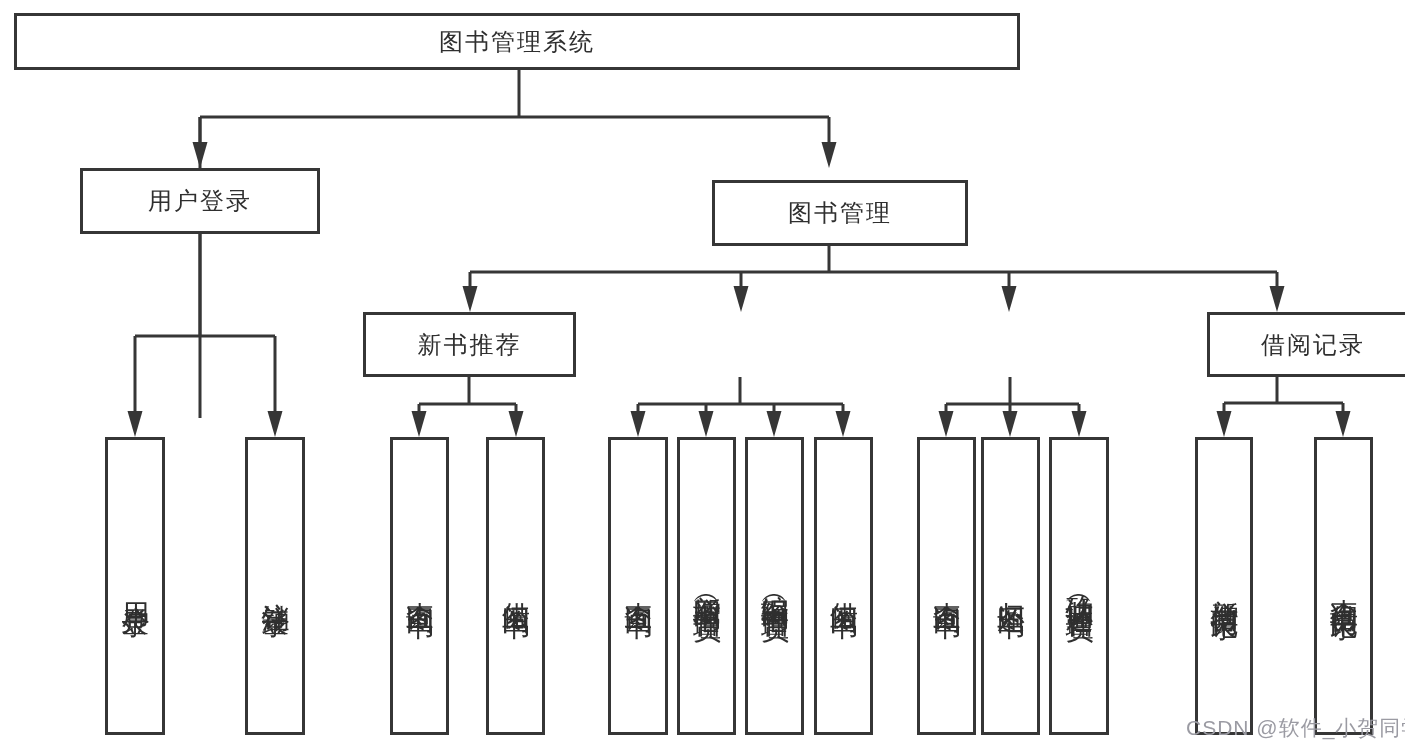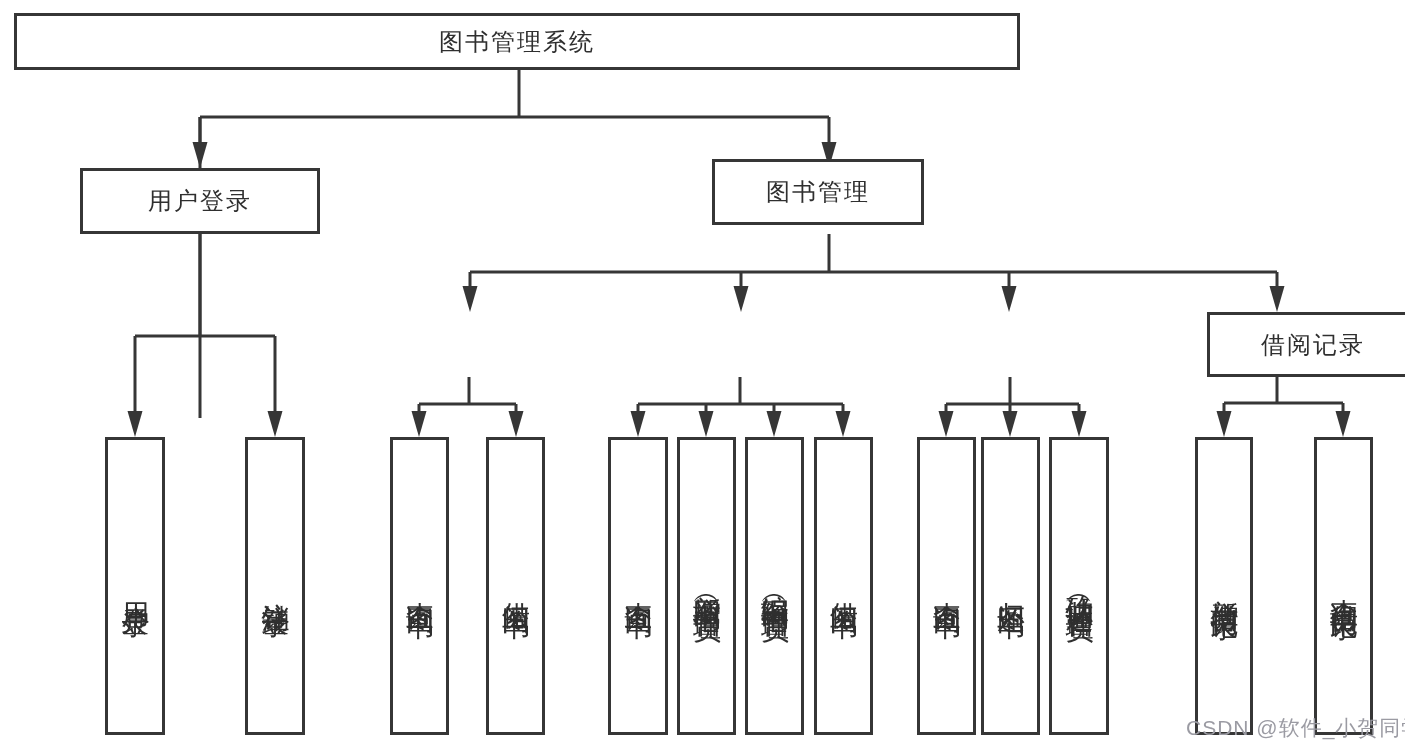--- a/index.html
+++ b/index.html
@@ -99,24 +99,27 @@
     </g>
   </svg>
 
   <div class="box h-node" style="left:14px;top:13px;width:1006px;height:57px">
       <span>图书管理系统</span>
     </div>
 
   <div class="box h-node" style="left:80px;top:168px;width:240px;height:66px">
       <span>用户登录</span>
     </div>
-  <div class="box h-node" style="left:712px;top:159px;width:212px;height:66px">
+  <div class="box h-node" style="left:712px;top:180px;width:256px;height:66px">
       <span>图书管理</span>
     </div>
 
+  <div class="box h-node" style="left:363px;top:312px;width:213px;height:65px">
+      <span>新书推荐</span>
+    </div>
   <div class="box h-node" style="left:1207px;top:312px;width:212px;height:65px">
       <span>借阅记录</span>
     </div>
 
   <div class="box leaf" style="left:105px;top:437px;width:60px;height:298px">用户登录</div>
   <div class="box leaf" style="left:245px;top:437px;width:60px;height:298px">注销登录</div>
 
   <div class="box leaf" style="left:390px;top:437px;width:59px;height:298px">查询图书</div>
   <div class="box leaf" style="left:486px;top:437px;width:59px;height:298px">借阅图书</div>
 

